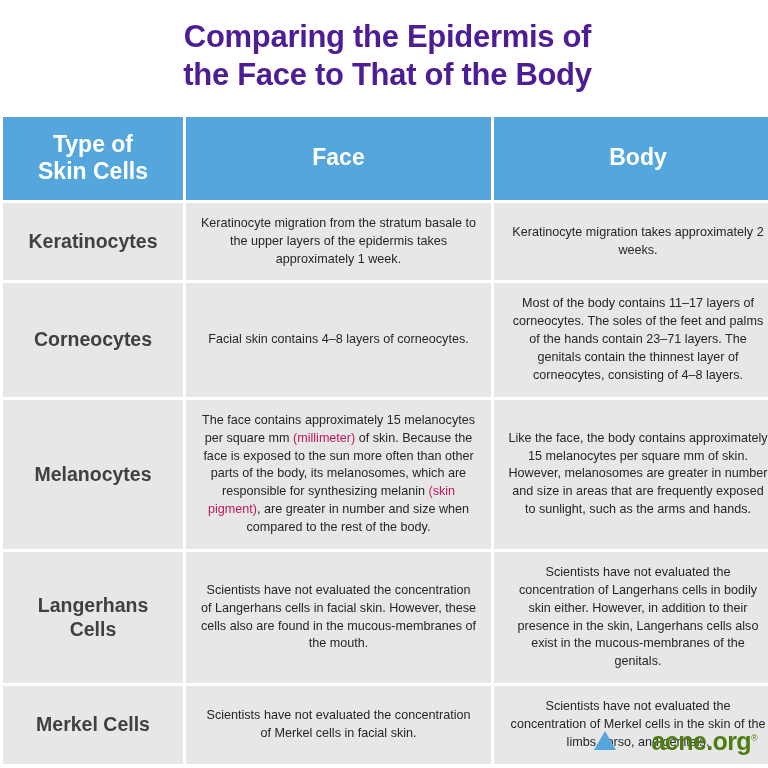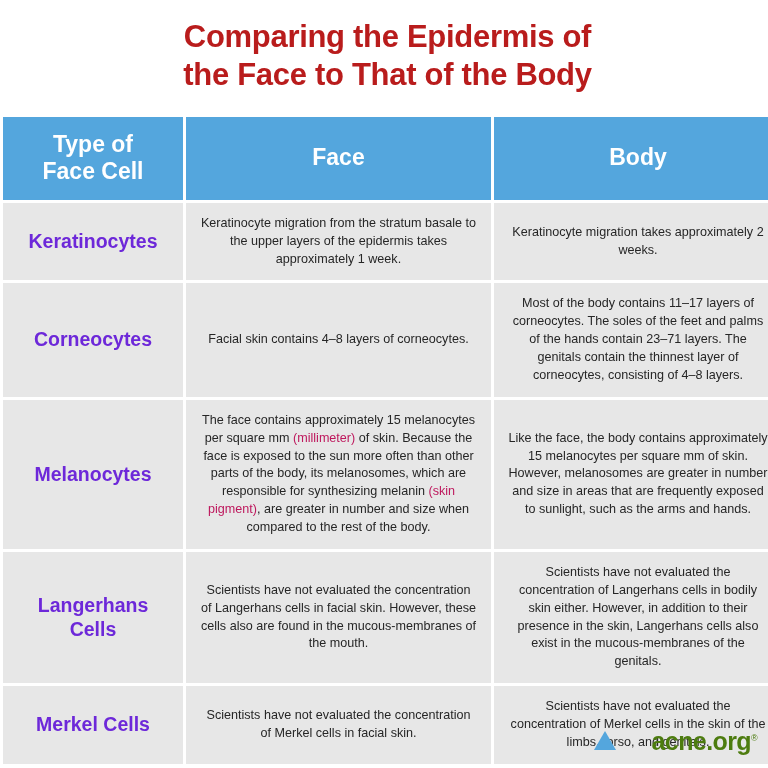--- a/index.html
+++ b/index.html
@@ -14,21 +14,21 @@
   .page {
     position: relative;
     width: 768px;
     height: 768px;
     background: #ffffff;
     overflow: hidden;
   }
   .title {
     padding: 18px 33px 6px 40px;
     text-align: center;
-    color: #b91c1c;
+    color: #4c1d95;
     font-size: 31px;
     font-weight: bold;
     line-height: 1.22;
     letter-spacing: -0.3px;
   }
   .title-line { display: block; }
 
   table.compare {
     width: 704px;
     margin: 14px auto 0 auto;
@@ -48,21 +48,21 @@
     padding: 14px 6px;
     line-height: 1.2;
     height: 82px;
   }
   th.hdr.first { width: 180px; }
   th.hdr.face  { width: 305px; }
   th.hdr.body  { width: 288px; }
 
   td.rowlabel {
     background: #e7e7e7;
-    color: #6d28d9;
+    color: #404040;
     font-size: 19.5px;
     font-weight: bold;
     text-align: center;
     padding: 8px 6px;
     line-height: 1.2;
   }
   td.cell {
     background: #e7e7e7;
     color: #262626;
     font-size: 12.6px;
@@ -104,21 +104,21 @@
   <div class="title">
     <span class="title-line">Comparing the Epidermis of</span>
     <span class="title-line">the Face to That of the Body</span>
   </div>
 
   <table class="compare">
     <thead>
       <tr>
         <th class="hdr first">
           <span>Type of</span><br>
-          <span>Face Cell</span>
+          <span>Skin Cells</span>
         </th>
         <th class="hdr face">Face</th>
         <th class="hdr body">Body</th>
       </tr>
     </thead>
     <tbody>
 
       <tr>
         <td class="rowlabel">Keratinocytes</td>
         <td class="cell">Keratinocyte migration from the stratum basale to the upper layers of the epidermis takes approximately 1 week.</td>

